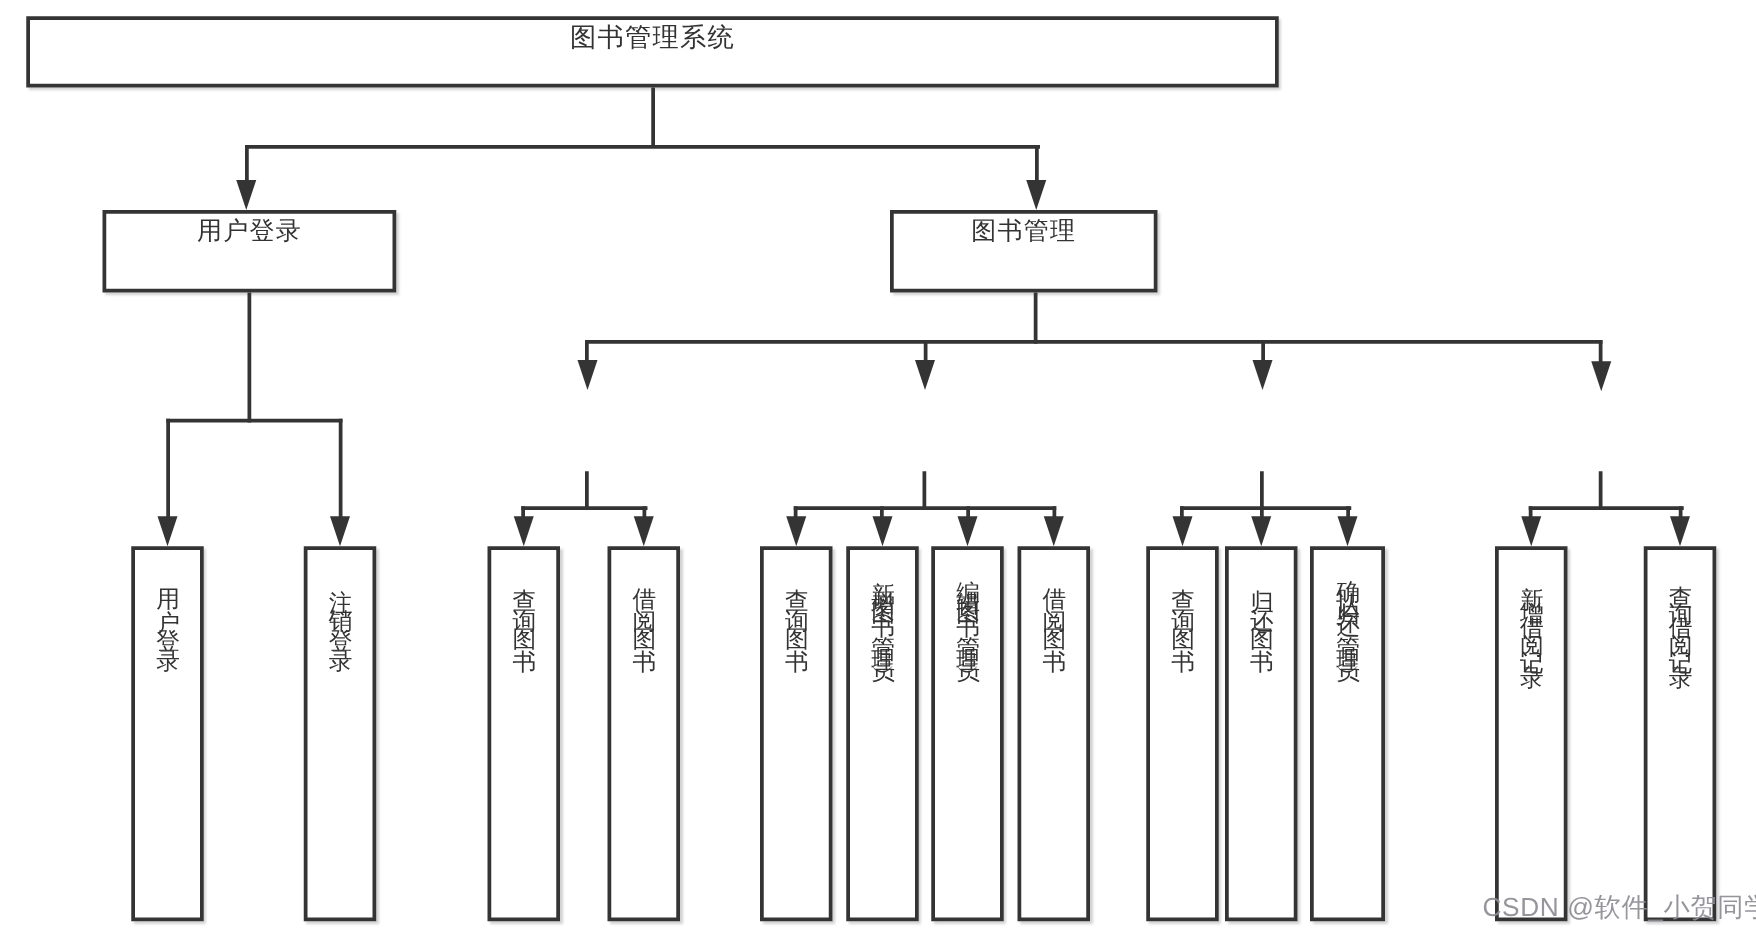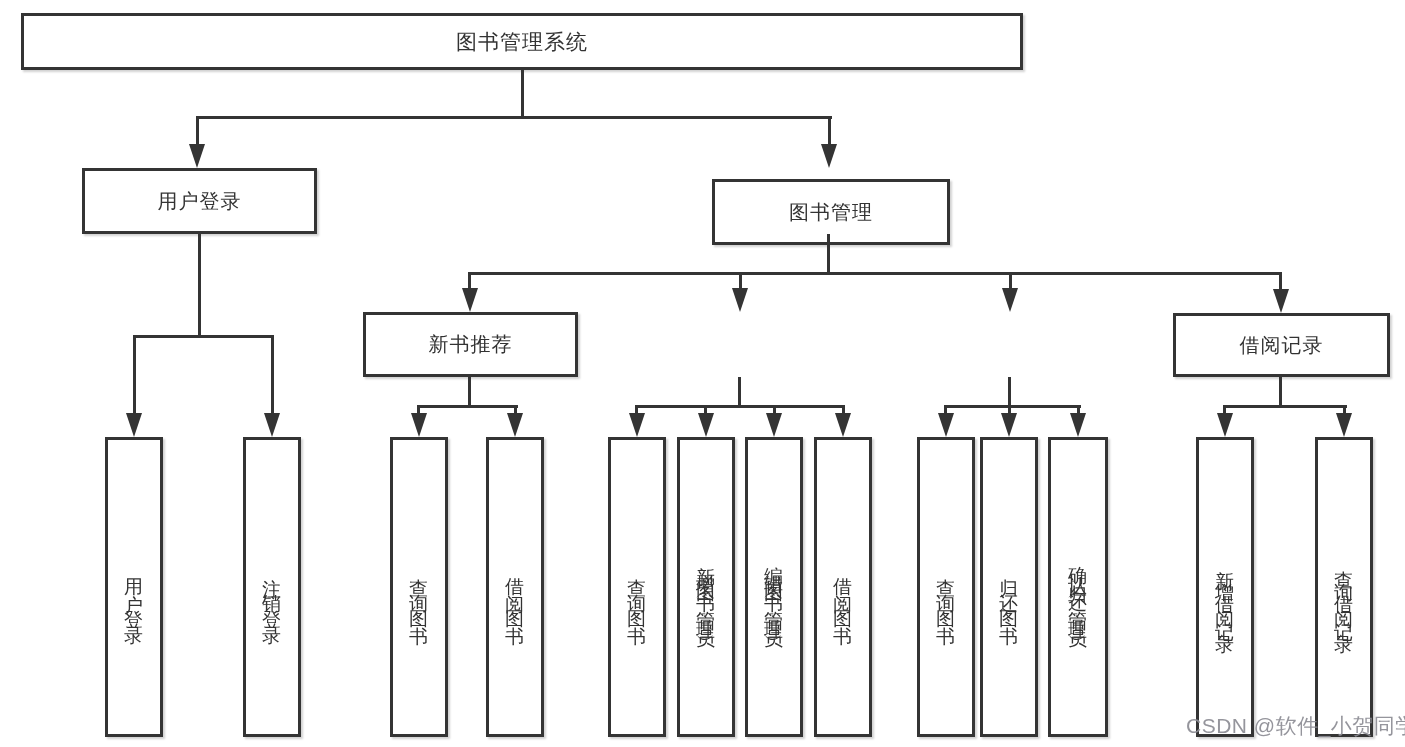--- a/index.html
+++ b/index.html
@@ -2,21 +2,21 @@
 <html><head>
 <meta charset="utf-8">
 <style>
   html,body{margin:0;padding:0;background:#ffffff;}
   .stage{
     position:relative;width:1405px;height:747px;overflow:hidden;background:#ffffff;
     font-family:"Liberation Sans","DejaVu Sans",sans-serif;color:#333333;
   }
   .box{
     position:absolute;box-sizing:border-box;background:#ffffff;
-    border:3px solid #343434;display:flex;align-items:center;justify-content:center;
+    border:3px solid #343434;display:flex;justify-content:center;
     box-shadow:2px 2px 2px rgba(0,0,0,0.18);
   }
   .box.h span{font-size:20px;letter-spacing:1px;color:#333;white-space:nowrap;}
   .box.root span{font-size:21px;}
   .box.v span{
     writing-mode:vertical-rl;text-orientation:mixed;
     font-size:19px;color:#333;white-space:nowrap;line-height:1;
   }
   .sp4{letter-spacing:16px;margin-top:16px;}
   .sp6{letter-spacing:13px;margin-top:13px;}
@@ -37,30 +37,24 @@
 
 <div class="stage">
 
   <div class="box h root" style="left:21px;top:13px;width:1002px;height:57px">
     <span>图书管理系统</span>
   </div>
 
   <div class="box h" style="left:82px;top:168px;width:235px;height:66px">
     <span>用户登录</span>
   </div>
-  <div class="box h" style="left:712px;top:179px;width:238px;height:66px">
+  <div class="box h" style="left:712px;top:168px;width:214px;height:66px">
     <span>图书管理</span>
   </div>
 
-  <div class="box h" style="left:363px;top:312px;width:215px;height:65px">
-    <span>新书推荐</span>
-  </div>
-  <div class="box h" style="left:1173px;top:313px;width:217px;height:64px">
-    <span>借阅记录</span>
-  </div>
 
   <div class="box v" style="left:105px;top:437px;width:58px;height:300px">
     <span class="sp4">用户登录</span>
   </div>
   <div class="box v" style="left:243px;top:437px;width:58px;height:300px">
     <span class="sp4">注销登录</span>
   </div>
 
   <div class="box v" style="left:390px;top:437px;width:58px;height:300px">
     <span class="sp4">查询图书</span>

